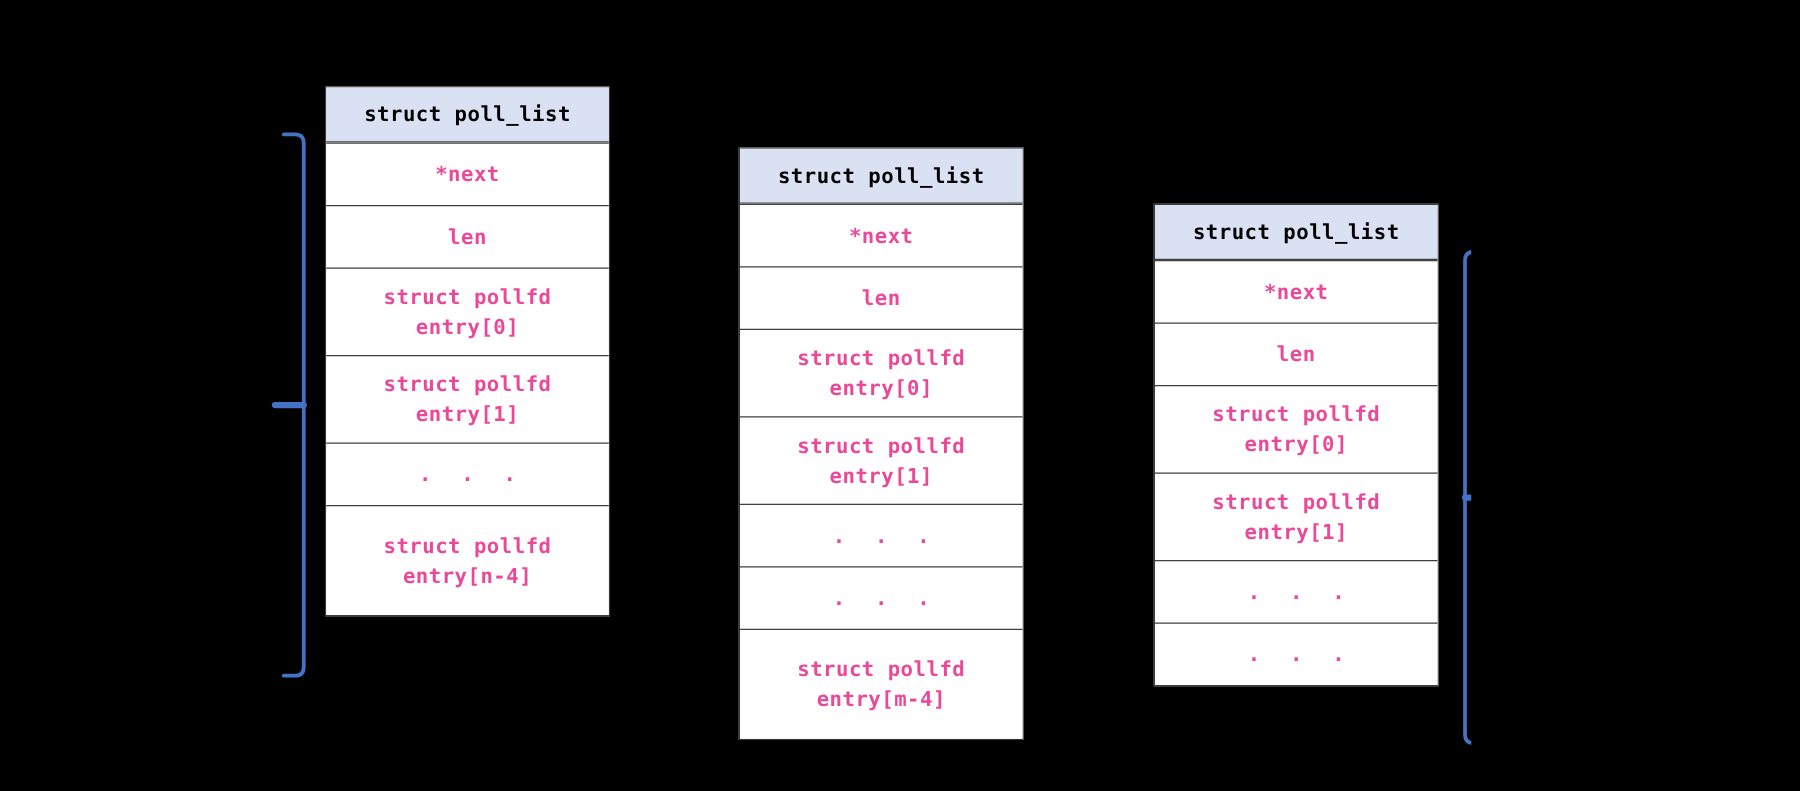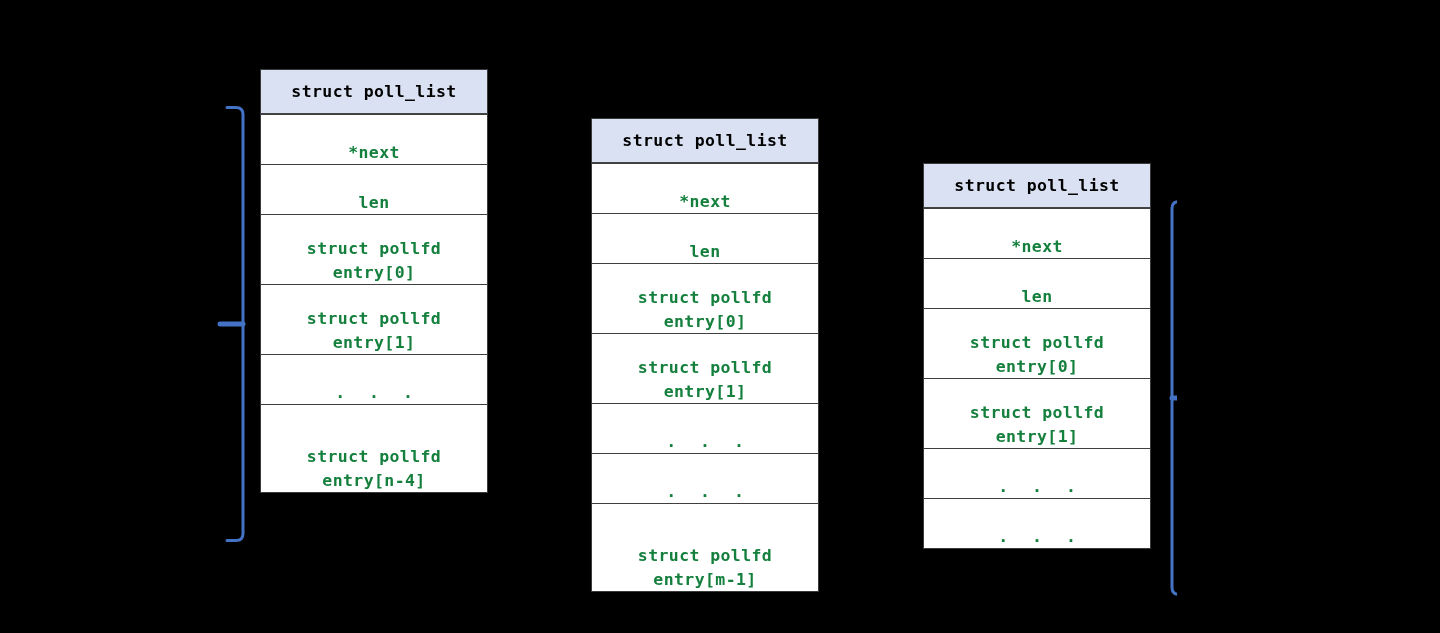--- a/index.html
+++ b/index.html
@@ -34,28 +34,28 @@
     letter-spacing: 0.4px;
     display: flex;
     align-items: center;
     justify-content: center;
     text-align: center;
   }
   .struct-row {
     box-sizing: border-box;
     border-top: 1px solid #3f3f3f;
     background: #ffffff;
-    color: #15803d;
+    color: #ec4899;
     font-size: 16.5px;
     font-weight: 700;
     letter-spacing: 0.4px;
     display: flex;
     flex-direction: column;
     align-items: center;
-    justify-content: flex-end;
+    justify-content: center;
     text-align: center;
     line-height: 1.42;
     white-space: pre;
   }
   .struct-row:first-of-type { border-top: none; }
   .struct-row .l2 { display: block; }
   .ellipsis-row {
     letter-spacing: 7px;
     text-indent: 7px;
     font-size: 16.5px;
@@ -84,21 +84,21 @@
         <div class="struct-row" style="height: 88px;"><span>struct pollfd</span><span class="l2">entry[n-4]</span></div>
       </div>
       <div class="struct-table" style="left: 591px; top: 118px; width: 228px;">
         <div class="struct-header" style="height: 44px;">struct poll_list</div>
         <div class="struct-row" style="height: 50px;"><span>*next</span></div>
         <div class="struct-row" style="height: 50px;"><span>len</span></div>
         <div class="struct-row" style="height: 70px;"><span>struct pollfd</span><span class="l2">entry[0]</span></div>
         <div class="struct-row" style="height: 70px;"><span>struct pollfd</span><span class="l2">entry[1]</span></div>
         <div class="struct-row ellipsis-row" style="height: 50px;"><span>. . .</span></div>
         <div class="struct-row ellipsis-row" style="height: 50px;"><span>. . .</span></div>
-        <div class="struct-row" style="height: 88px;"><span>struct pollfd</span><span class="l2">entry[m-1]</span></div>
+        <div class="struct-row" style="height: 88px;"><span>struct pollfd</span><span class="l2">entry[m-4]</span></div>
       </div>
       <div class="struct-table" style="left: 923px; top: 163px; width: 228px;">
         <div class="struct-header" style="height: 44px;">struct poll_list</div>
         <div class="struct-row" style="height: 50px;"><span>*next</span></div>
         <div class="struct-row" style="height: 50px;"><span>len</span></div>
         <div class="struct-row" style="height: 70px;"><span>struct pollfd</span><span class="l2">entry[0]</span></div>
         <div class="struct-row" style="height: 70px;"><span>struct pollfd</span><span class="l2">entry[1]</span></div>
         <div class="struct-row ellipsis-row" style="height: 50px;"><span>. . .</span></div>
         <div class="struct-row ellipsis-row" style="height: 50px;"><span>. . .</span></div>
       </div>

